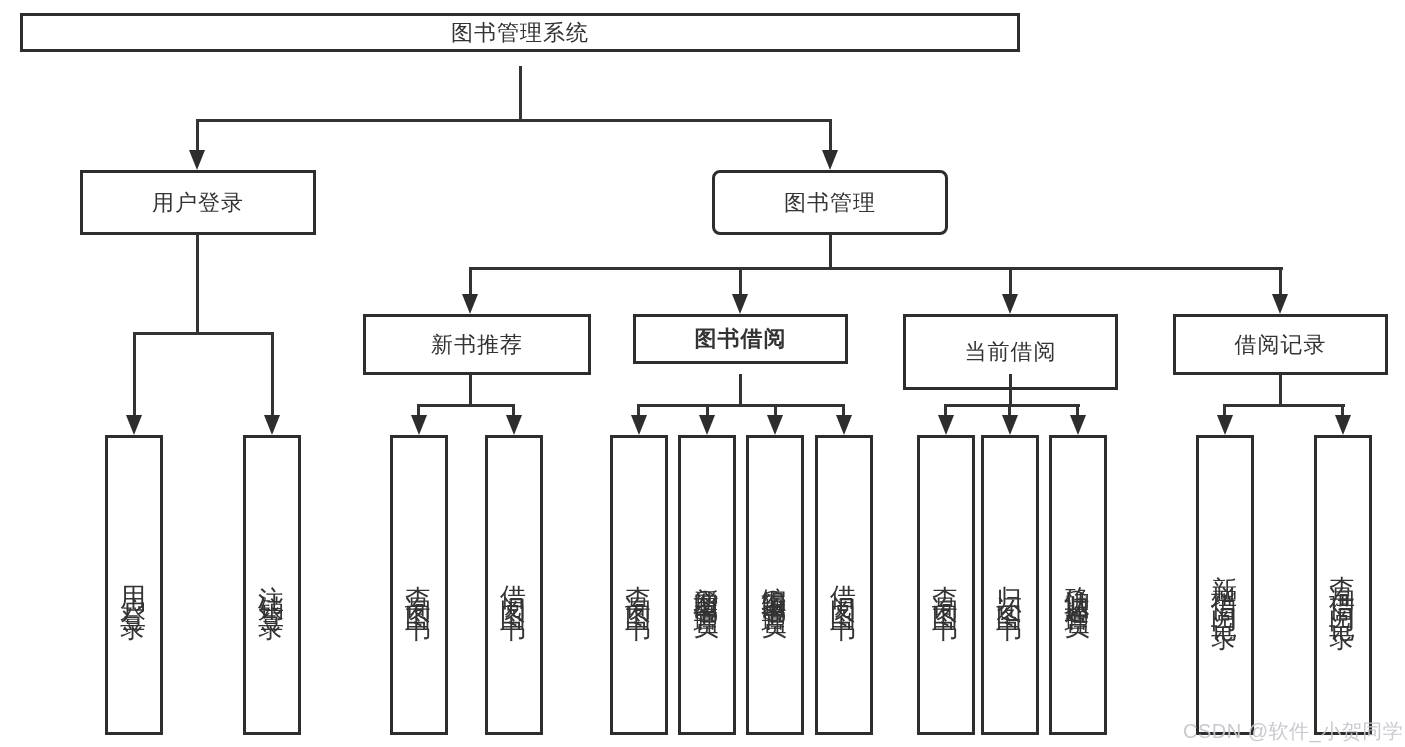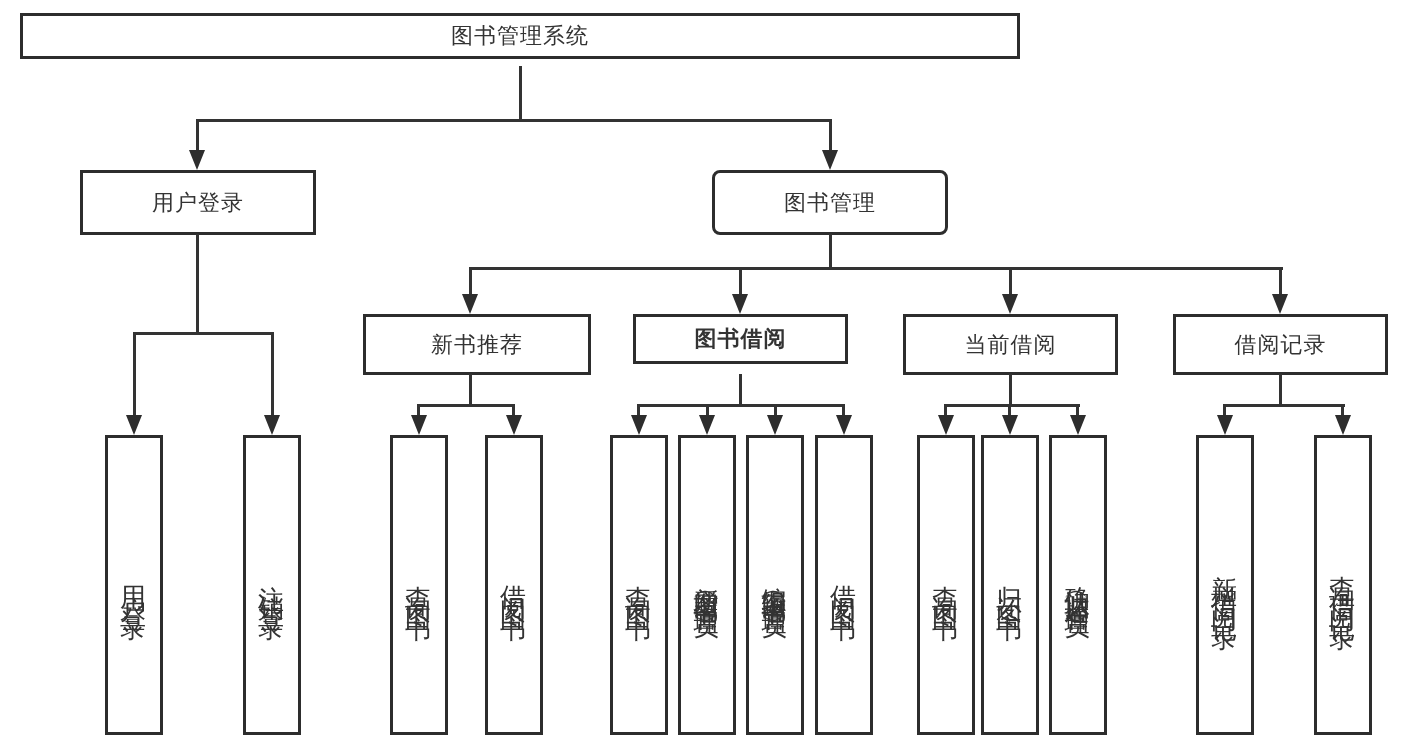--- a/index.html
+++ b/index.html
@@ -55,21 +55,21 @@
     letter-spacing: 0.5px;
     white-space: nowrap;
     z-index: 10;
   }
 </style>
 </head>
 <body>
 
 <div class="canvas">
 
-  <div class="box" style="left:20px; top:13px; width:1000px; height:46px;">
+  <div class="box" style="left:20px; top:13px; width:1000px; height:39px;">
     <span class="h-text">图书管理系统</span>
   </div>
 
   <div class="vline" style="left:519px; top:66px; height:54px;"></div>
   <div class="hline" style="left:196px; top:119px; width:636px;"></div>
   <div class="vline" style="left:196px; top:119px; height:34px;"></div>
   <div class="vline" style="left:829px; top:119px; height:34px;"></div>
   <div class="arrow" style="left:189px; top:150px;"></div>
   <div class="arrow" style="left:822px; top:150px;"></div>
 
@@ -97,21 +97,21 @@
   <div class="arrow" style="left:732px; top:294px;"></div>
   <div class="arrow" style="left:1002px; top:294px;"></div>
   <div class="arrow" style="left:1272px; top:294px;"></div>
 
   <div class="box" style="left:363px; top:314px; width:228px; height:61px;">
     <span class="h-text">新书推荐</span>
   </div>
   <div class="box" style="left:633px; top:314px; width:215px; height:50px;font-weight:bold;">
     <span class="h-text">图书借阅</span>
   </div>
-  <div class="box" style="left:903px; top:314px; width:215px; height:61px;">
+  <div class="box" style="left:903px; top:314px; width:215px; height:76px;">
     <span class="h-text">当前借阅</span>
   </div>
   <div class="box" style="left:1173px; top:314px; width:215px; height:61px;">
     <span class="h-text">借阅记录</span>
   </div>
 
   <div class="vline" style="left:469px; top:374px; height:31px;"></div>
   <div class="hline" style="left:417px; top:404px; width:98px;"></div>
   <div class="vline" style="left:417px; top:404px; height:13px;"></div>
   <div class="vline" style="left:512px; top:404px; height:13px;"></div>
@@ -182,14 +182,15 @@
     <span class="v-text">确认归还（管理员）</span>
   </div>
 
   <div class="box leaf" style="left:1196px;">
     <span class="v-text">新增借阅记录</span>
   </div>
   <div class="box leaf" style="left:1314px;">
     <span class="v-text">查询借阅记录</span>
   </div>
 
+  <div class="watermark">CSDN @软件_小贺同学</div>
 
 </div>
 
 </body></html>

